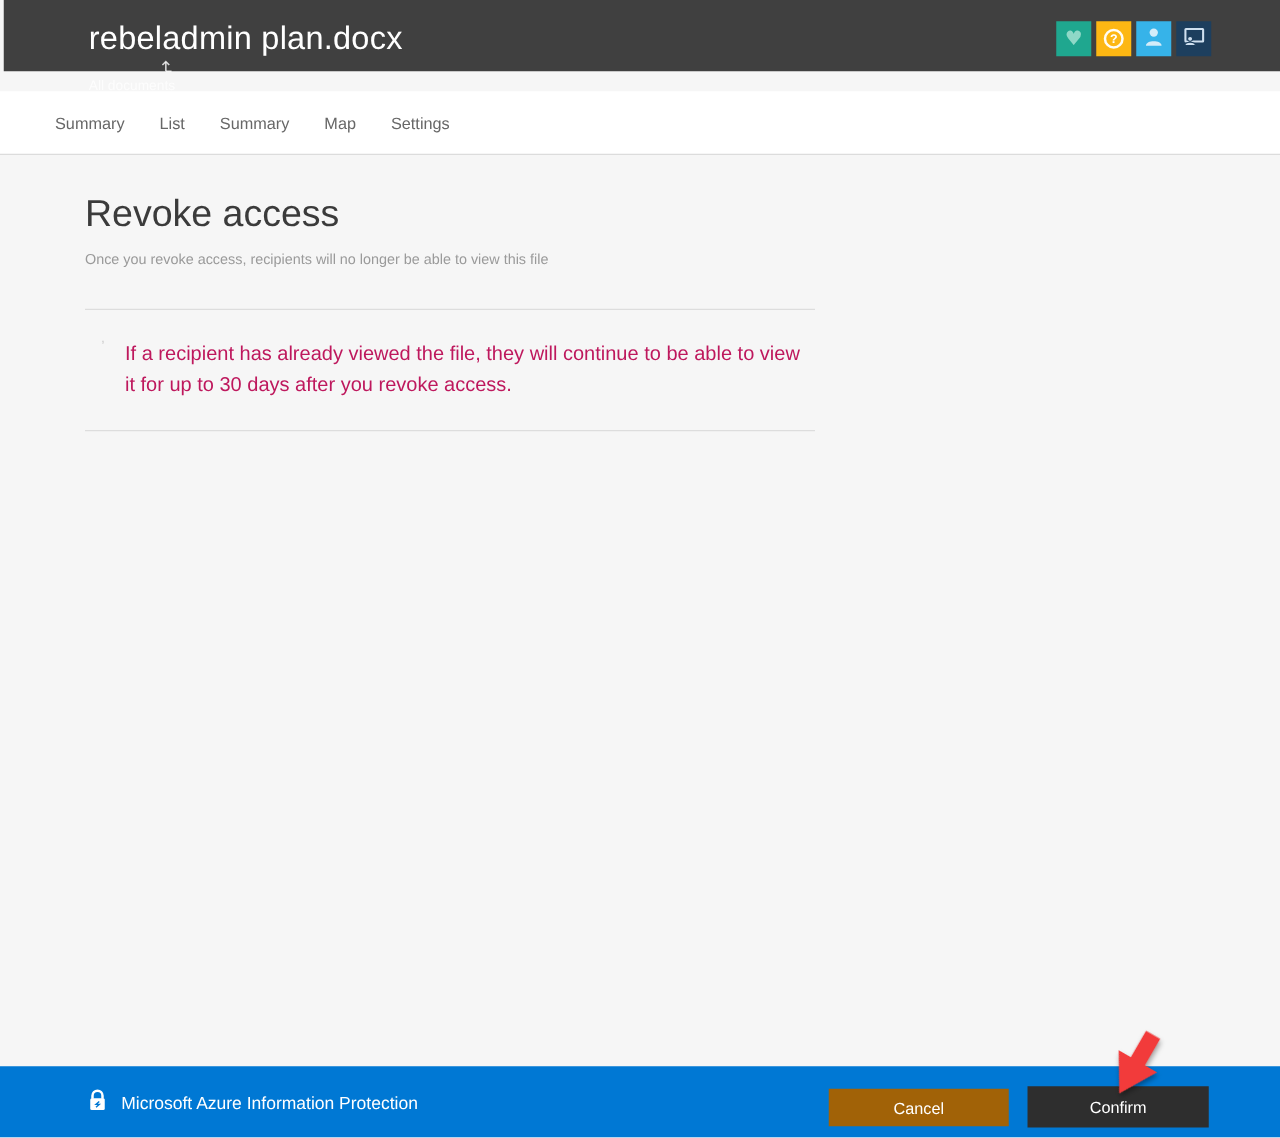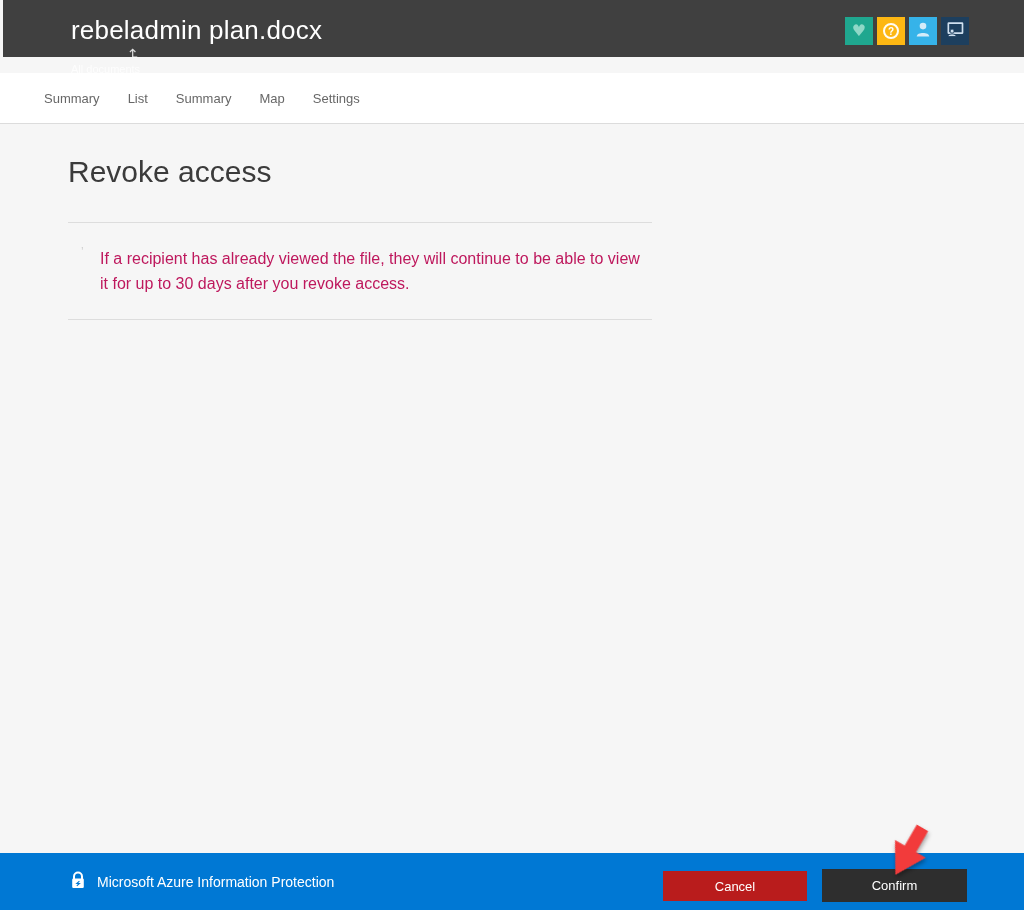--- a/index.html
+++ b/index.html
@@ -82,21 +82,21 @@
   }
   .footer-brand {
     position: absolute; left: 70px; top: 0; height: 57px;
     display: flex; align-items: center; gap: 11px;
     color: #fff; font-size: 14px;
   }
   .btn {
     position: absolute; border: none; color: #fff; font-size: 13px;
     font-family: "Liberation Sans", sans-serif; cursor: pointer;
   }
-  .btn-cancel  { left: 663px; top: 18px; width: 144px; height: 30px; background: #b91c1c; }
+  .btn-cancel  { left: 663px; top: 18px; width: 144px; height: 30px; background: #a16207; }
   .btn-confirm { left: 822px; top: 16px; width: 145px; height: 33px; background: #2e2e2e; }
 
   
   .red-arrow {
     position: absolute; left: 880px; top: 822px; width: 56px; height: 62px;
     z-index: 50; pointer-events: none;
     transform: rotate(30deg);
     filter: drop-shadow(2px 2px 2px rgba(0,0,0,0.35));
   }
 </style>
@@ -147,20 +147,21 @@
 <div class="nav">
   <span class="nav-tab">Summary</span>
   <span class="nav-tab">List</span>
   <span class="nav-tab">Summary</span>
   <span class="nav-tab">Map</span>
   <span class="nav-tab">Settings</span>
 </div>
 
 <div class="content">
   <h1 class="page-title">Revoke access</h1>
+  <div class="page-sub">Once you revoke access, recipients will no longer be able to view this file</div>
   <hr class="divider">
   <div class="notice-wrap">
     <span class="notice-mark">’</span>
     <div class="notice">If a recipient has already viewed the file, they will continue to be able to view it for up to 30 days after you revoke access.</div>
   </div>
   <hr class="divider2">
 </div>
 
 <div class="footer">
   <div class="footer-brand">

